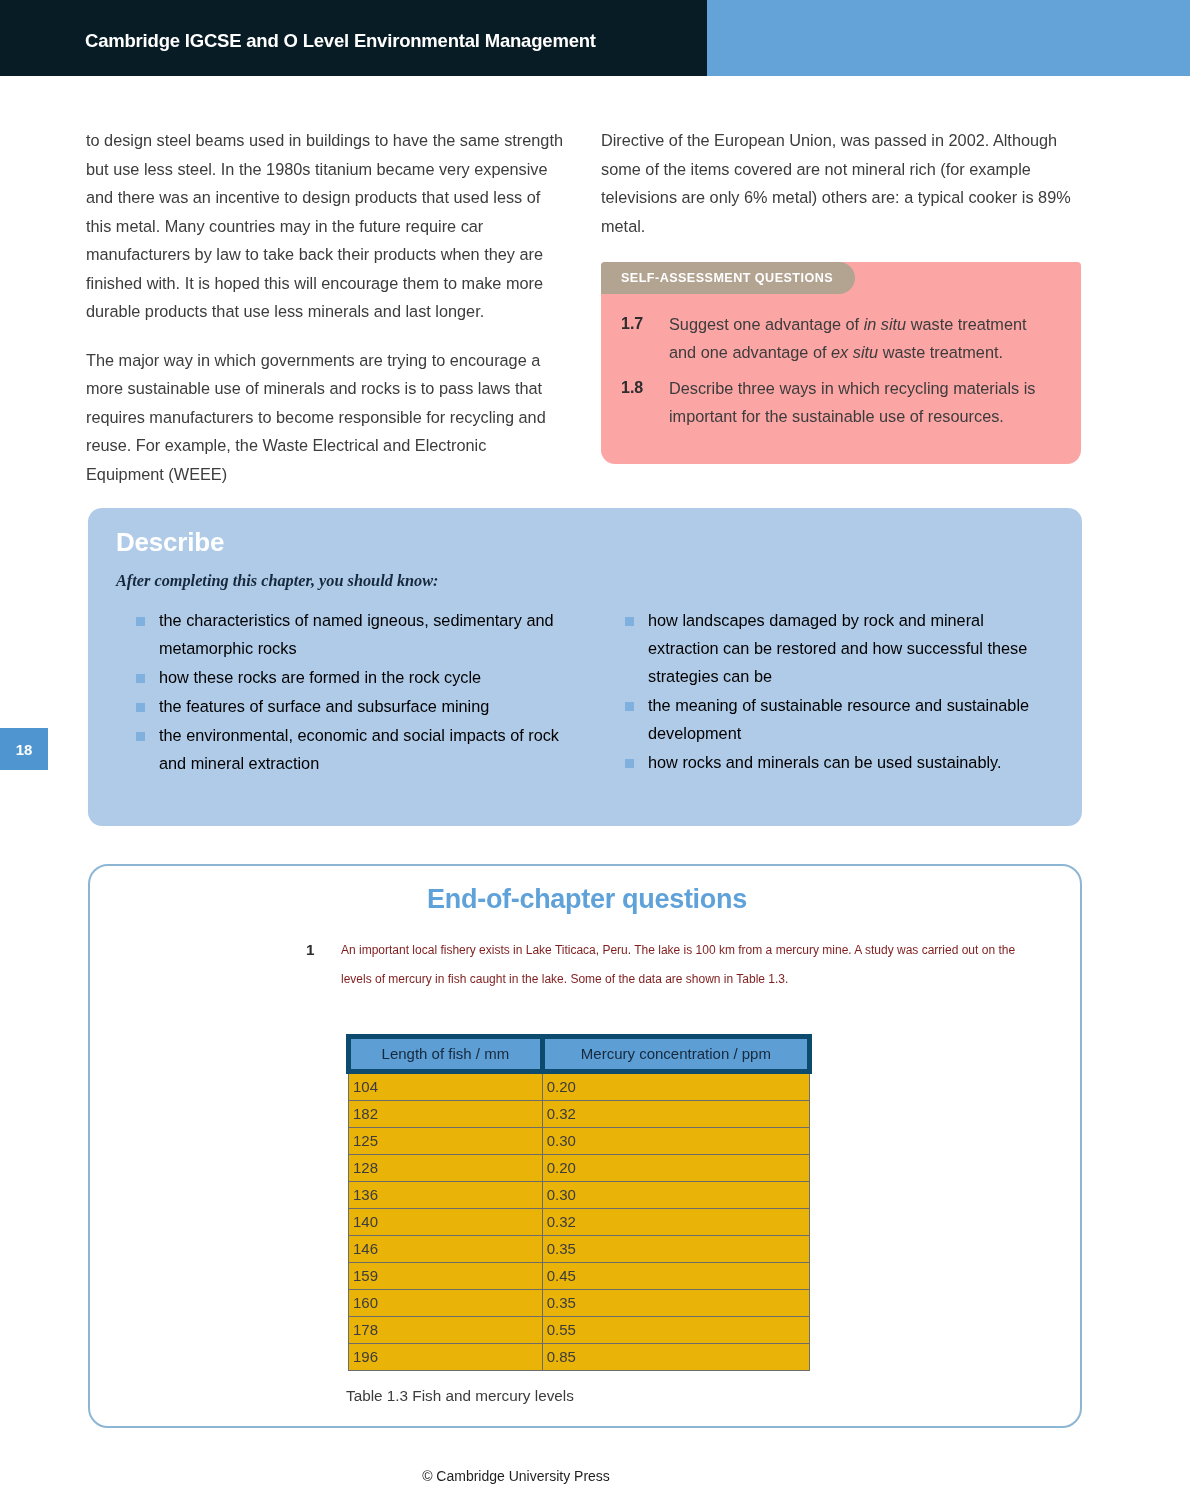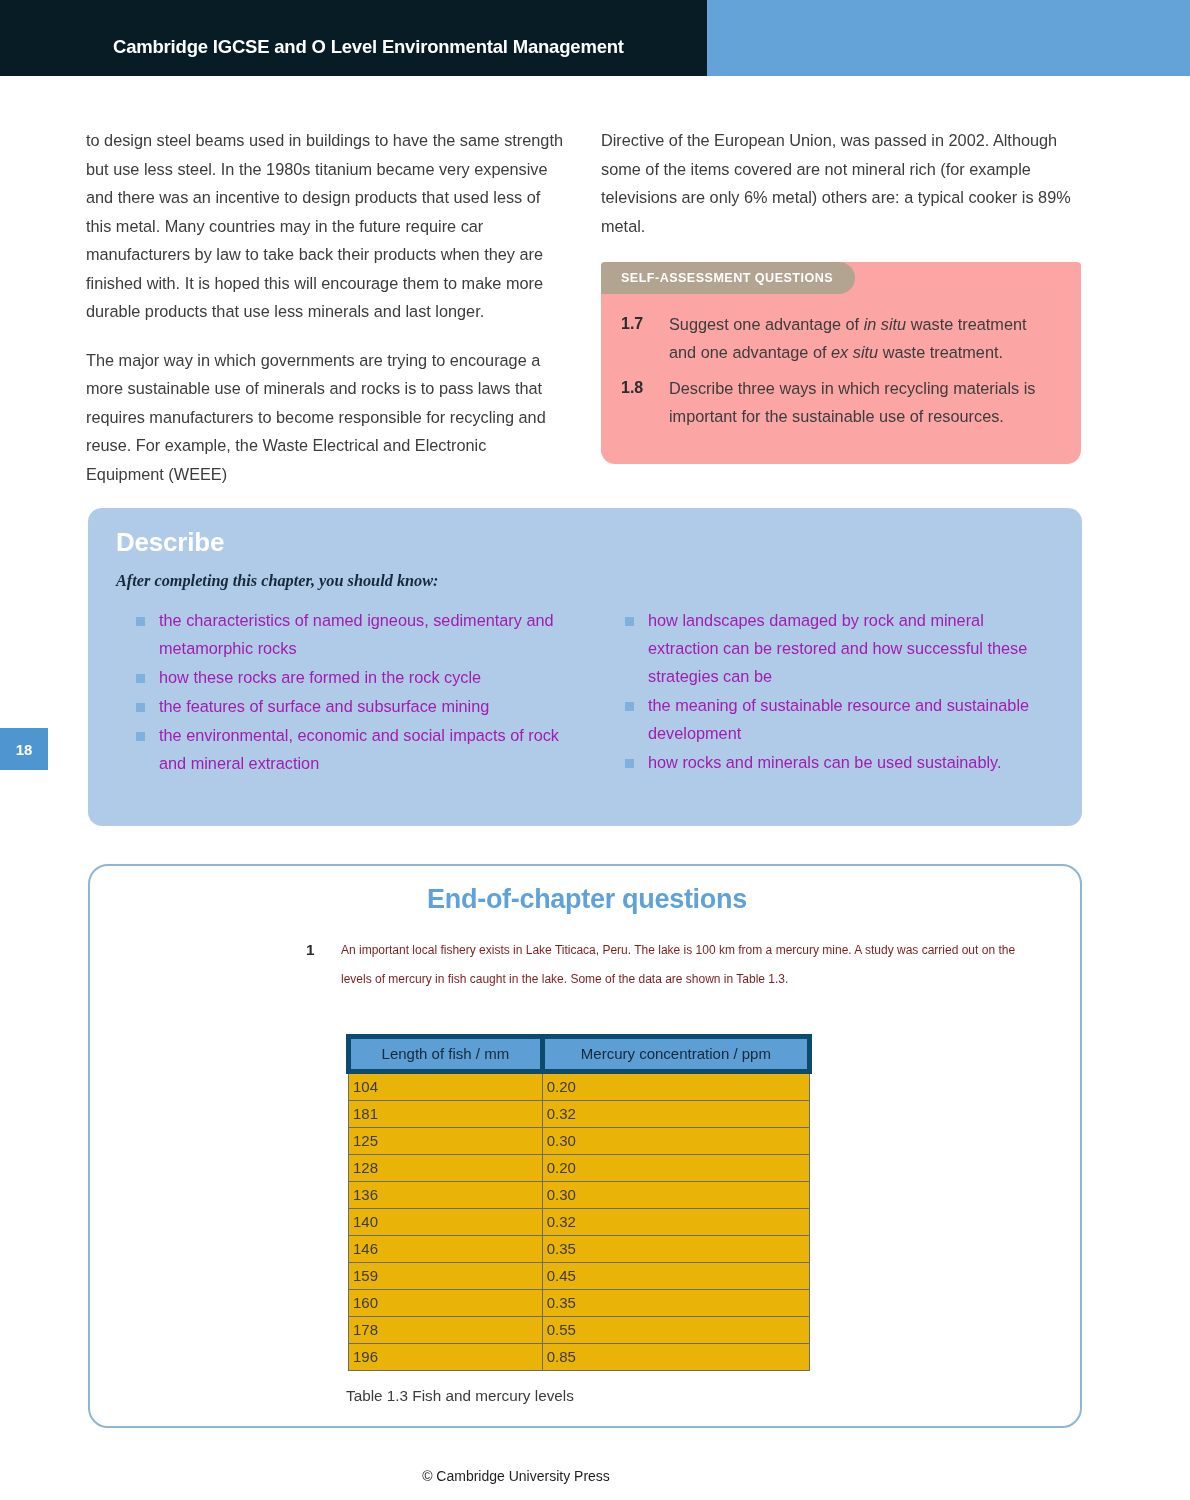--- a/index.html
+++ b/index.html
@@ -21,26 +21,25 @@
   }
   .header-left {
     position: absolute; left: 0; top: 0; width: 707px; height: 76px;
     background: #081c25;
   }
   .header-right {
     position: absolute; left: 707px; top: 0; width: 483px; height: 76px;
     background: #63a3d8;
   }
   .header-title {
-    position: absolute; left: 85px; top: 36px;
+    position: absolute; left: 85px; top: 30px;
     color: #ffffff;
     font-size: 18.5px; font-weight: bold;
     letter-spacing: -0.2px;
     white-space: nowrap;
-    margin-left: 28px;
   }
 
   
   .page-tab {
     position: absolute; left: 0; top: 728px;
     width: 48px; height: 42px;
     background: #4f96d1;
     color: #ffffff;
     font-size: 15px; font-weight: bold;
     display: flex; align-items: center; justify-content: center;
@@ -115,21 +114,21 @@
     display: flex;
   }
   .summary-col { width: 497px; padding: 0 24px 0 28px; }
   .summary-col.right { padding-left: 20px; }
   ul.sum-list { margin: 0; padding: 0; list-style: none; }
   ul.sum-list li {
     position: relative;
     padding-left: 43px;
     margin-bottom: 1px;
     font-size: 16.3px; line-height: 28px;
-    color: #a21caf;
+    color: #000000;
   }
   ul.sum-list li .sq {
     position: absolute; left: 20px; top: 11px;
     width: 9px; height: 9px;
     background: #7fb0de;
   }
 
   
   .eoc {
     position: absolute; left: 88px; top: 864px;
@@ -267,21 +266,21 @@
           <th class="c1">Length of fish / mm</th>
           <th class="c2">Mercury concentration / ppm</th>
         </tr>
       </thead>
       <tbody id="table-body">
           <tr>
             <td class="c1">104</td>
             <td class="c2">0.20</td>
           </tr>
           <tr>
-            <td class="c1">181</td>
+            <td class="c1">182</td>
             <td class="c2">0.32</td>
           </tr>
           <tr>
             <td class="c1">125</td>
             <td class="c2">0.30</td>
           </tr>
           <tr>
             <td class="c1">128</td>
             <td class="c2">0.20</td>
           </tr>

